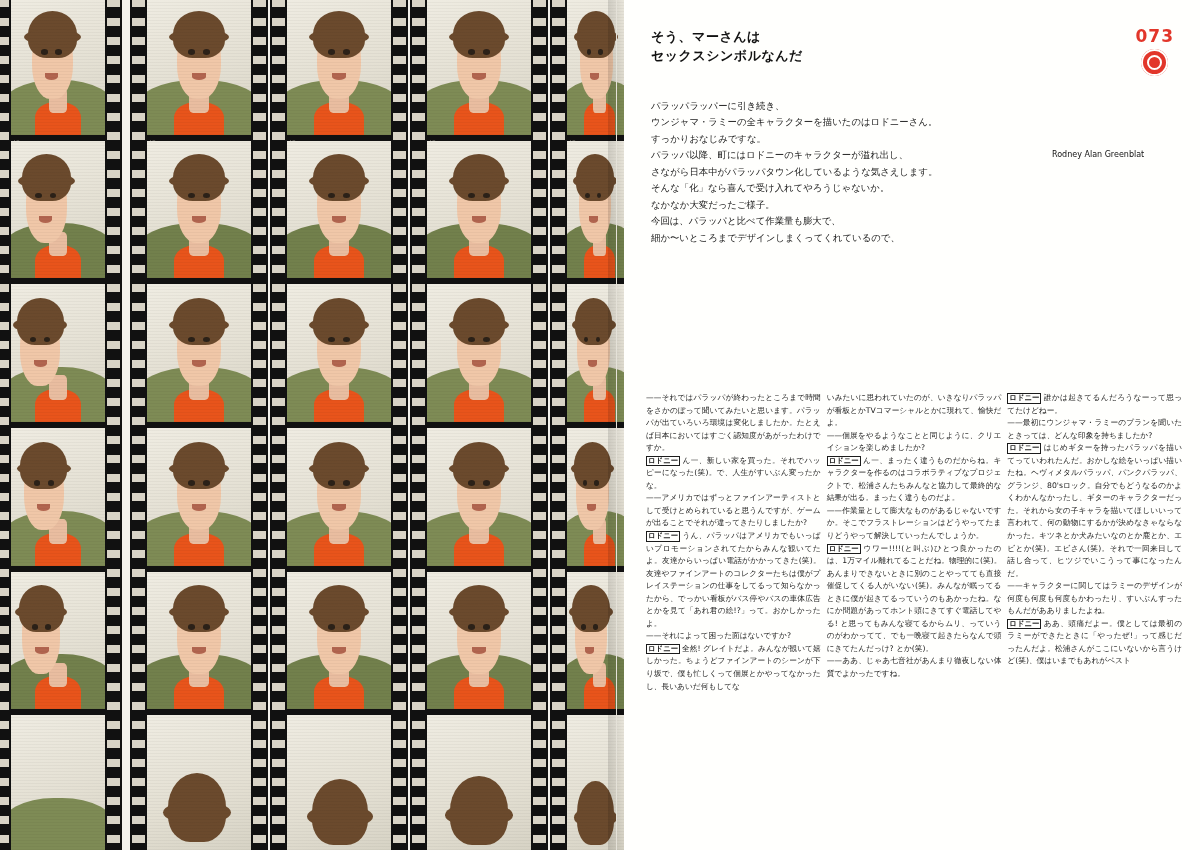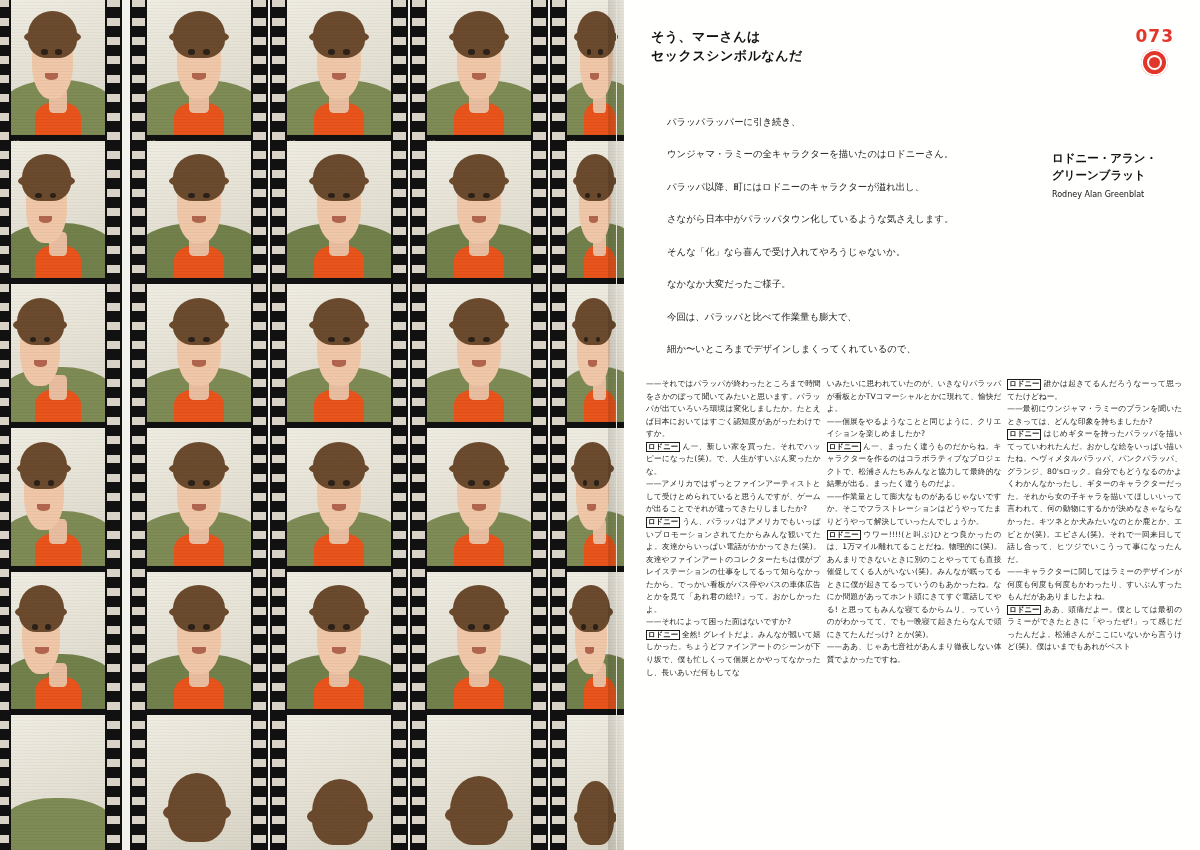--- a/index.html
+++ b/index.html
@@ -109,35 +109,35 @@
   .headline{
     position:absolute;left:27px;top:28px;width:330px;
     font-size:13px;font-weight:bold;line-height:1.45;color:#111;
     letter-spacing:.5px;
   }
   .headline span{display:block;}
   .lede{
     position:absolute;left:27px;top:98px;width:350px;
     font-size:9.4px;line-height:1.75;color:#1a1a1a;
   }
-  .lede p{margin:16px;}
+  .lede p{margin:0;}
   .bio{
     position:absolute;right:20px;top:150px;width:128px;
   }
   .bio .ja-name{
     font-size:11.5px;font-weight:bold;line-height:1.5;color:#111;margin-bottom:5px;
   }
   .bio .en-name{
     font-size:8px;font-weight:normal;color:#111;margin-bottom:4px;
   }
   .bio .body{
     font-size:7.6px;line-height:1.62;color:#222;text-align:justify;
   }
   .columns{
-    position:absolute;left:22px;top:378px;width:536px;height:450px;
+    position:absolute;left:22px;top:392px;width:536px;height:450px;
     display:flex;gap:6px;
   }
   .col{
     flex:1 1 0;font-size:7.7px;line-height:1.63;color:#1b1b1b;text-align:justify;
   }
   .col p{margin:0 0 0 0;text-indent:0;}
   .col .speaker{
     display:inline-block;border:1px solid #1b1b1b;padding:0 1px;
     font-weight:bold;font-size:7.4px;margin-right:2px;line-height:1.15;
   }
@@ -593,33 +593,30 @@
     </div>
 
     <div class="headline">
       <span>そう、マーさんは</span>
       <span>セックスシンボルなんだ</span>
     </div>
 
     <div class="lede">
       <p>パラッパラッパーに引き続き、</p>
       <p>ウンジャマ・ラミーの全キャラクターを描いたのはロドニーさん。</p>
+      <p>すっかりおなじみですな。</p>
       <p>パラッパ以降、町にはロドニーのキャラクターが溢れ出し、</p>
       <p>さながら日本中がパラッパタウン化しているような気さえします。</p>
       <p>そんな「化」なら喜んで受け入れてやろうじゃないか。</p>
       <p>なかなか大変だったご様子。</p>
       <p>今回は、パラッパと比べて作業量も膨大で、</p>
       <p>細か〜いところまでデザインしまくってくれているので、</p>
     </div>
 
     <div class="bio">
-      <div class="ja-name">
-        <div>ロドニー・アラン・</div>
-        <div>グリーンブラット</div>
-      </div>
       <div class="en-name">Rodney Alan Greenblat</div>
     </div>
 
     <div class="columns">
 
       <div class="col">
         <p>——それではパラッパが終わったところまで時間をさかのぼって聞いてみたいと思います。パラッパが出ていろいろ環境は変化しましたか。たとえば日本においてはすごく認知度があがったわけですか。</p>
         <p><span class="speaker">ロドニー</span><span>ん一、新しい家を買った。それでハッピーになった(笑)。で、人生がすいぶん変ったかな。</span></p>
         <p>——アメリカではずっとファインアーティストとして受けとめられていると思うんですが、ゲームが出ることでそれが違ってきたりしましたか?</p>
         <p><span class="speaker">ロドニー</span><span>うん、パラッパはアメリカでもいっぱいプロモーションされてたからみんな観いてたよ。友達からいっぱい電話がかかってきた(笑)。友達やファインアートのコレクターたちは僕がプレイステーションの仕事をしてるって知らなかったから、でっかい看板がバス停やバスの車体広告とかを見て「あれ君の絵!?」って。おかしかったよ。</span></p>

